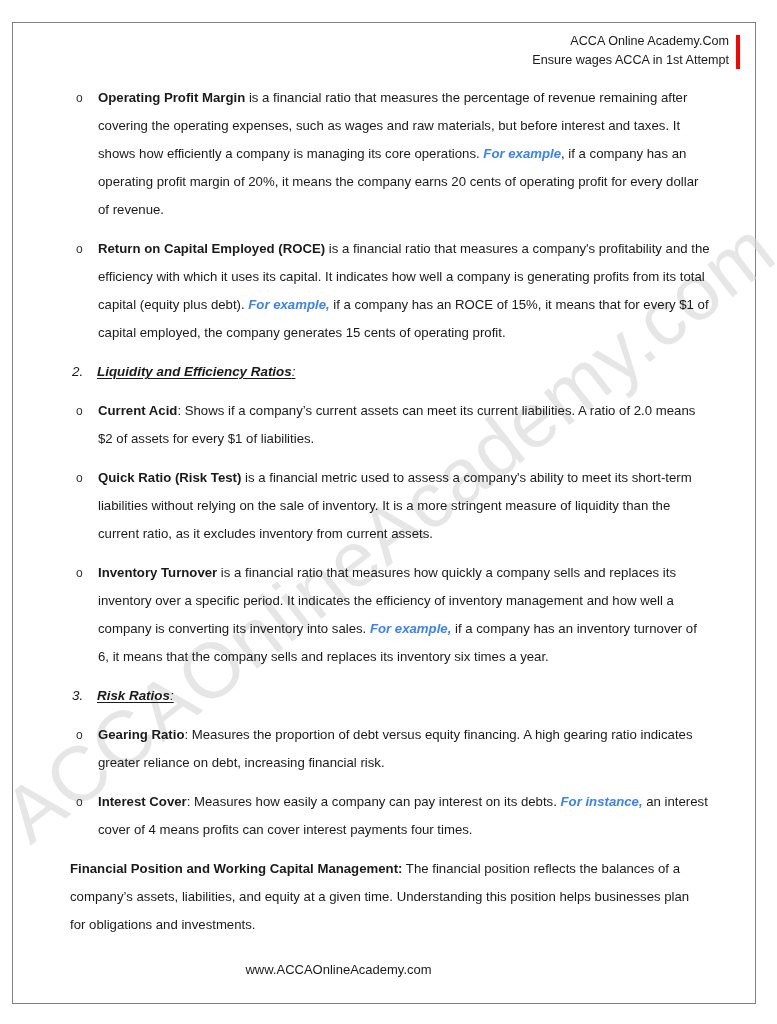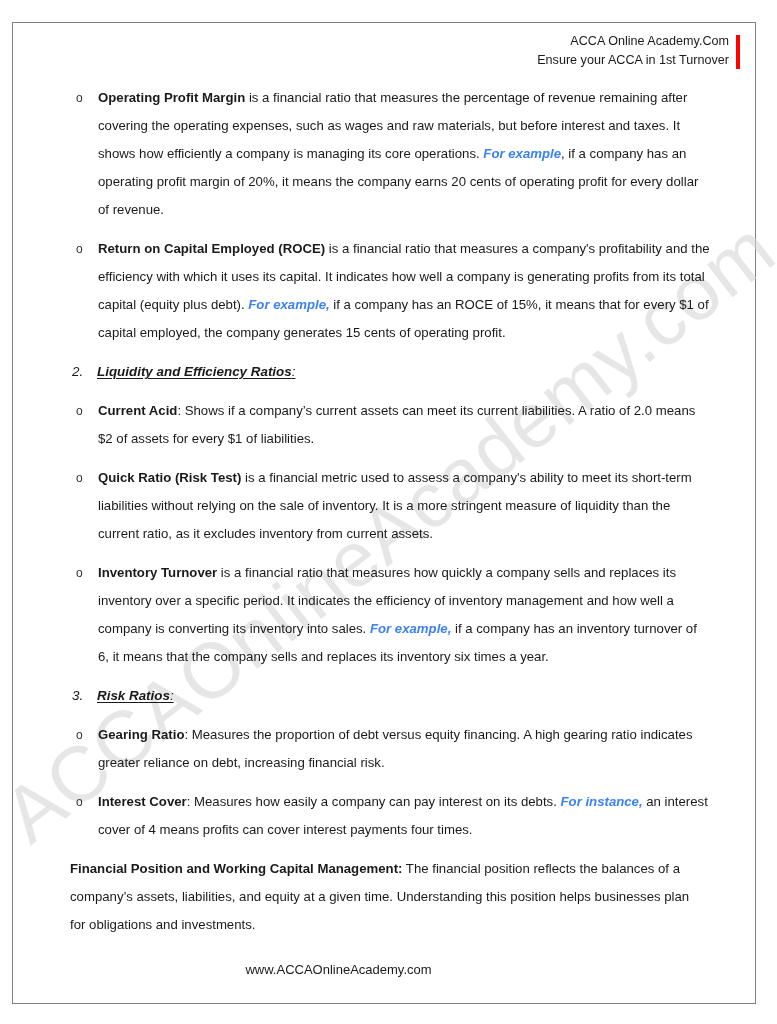--- a/index.html
+++ b/index.html
@@ -172,21 +172,21 @@
 
 <div id="page">
 
   <div id="page-border"></div>
 
   <div id="watermark">ACCAOnlineAcademy.com</div>
 
   <div id="header">
     <div id="header-text">
       <span class="hline">ACCA Online Academy.Com</span>
-      <span class="hline">Ensure your ACCA in 1st Turnover</span>
+      <span class="hline">Ensure wages ACCA in 1st Attempt</span>
     </div>
     <div id="header-bar"></div>
   </div>
 
   <div id="content">
 
     <p class="bullet-item">
       <span class="marker">o</span><span class="b">Operating Profit Margin</span><span> is a financial ratio that measures the percentage of revenue remaining after covering the operating expenses, such as wages and raw materials, but before interest and taxes. It shows how efficiently a company is managing its core operations. </span><span class="red-ital">For example</span><span>, if a company has an operating profit margin of 20%, it means the company earns 20 cents of operating profit for every dollar of revenue.</span>
     </p>
 

